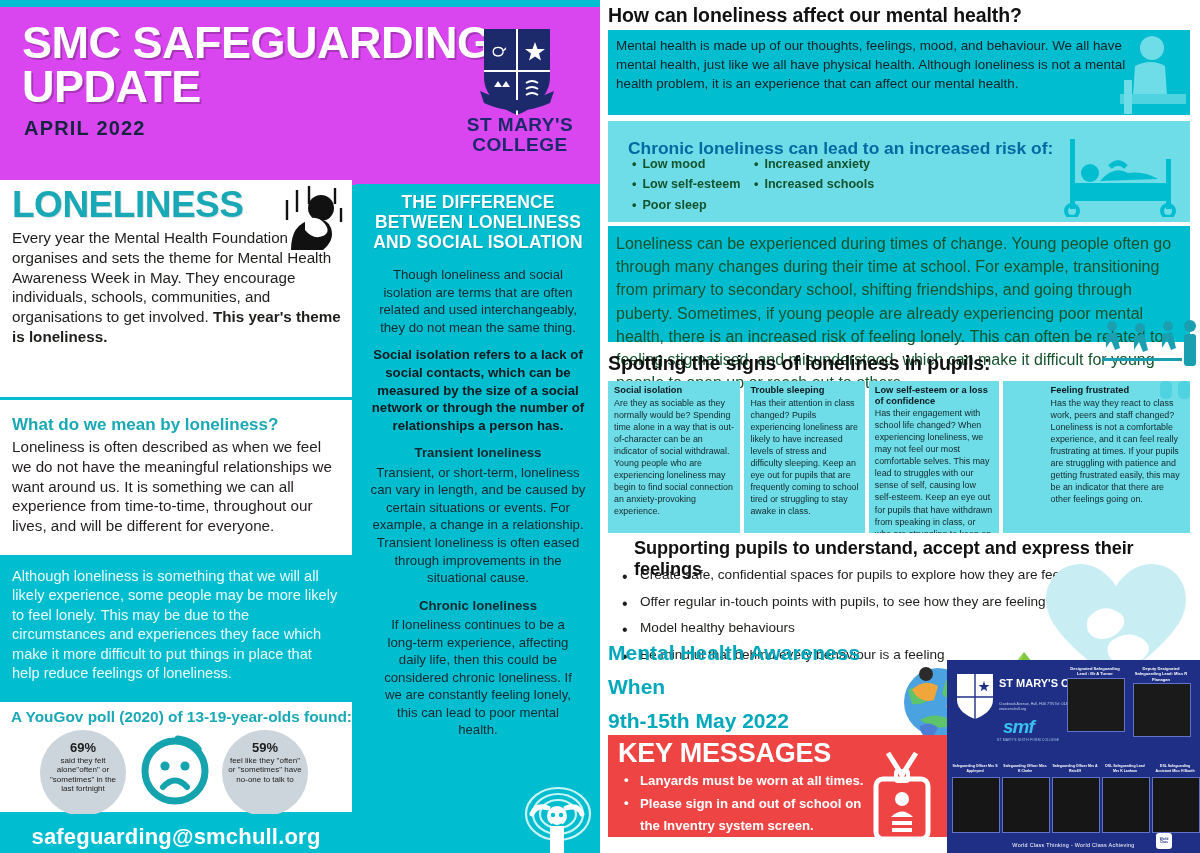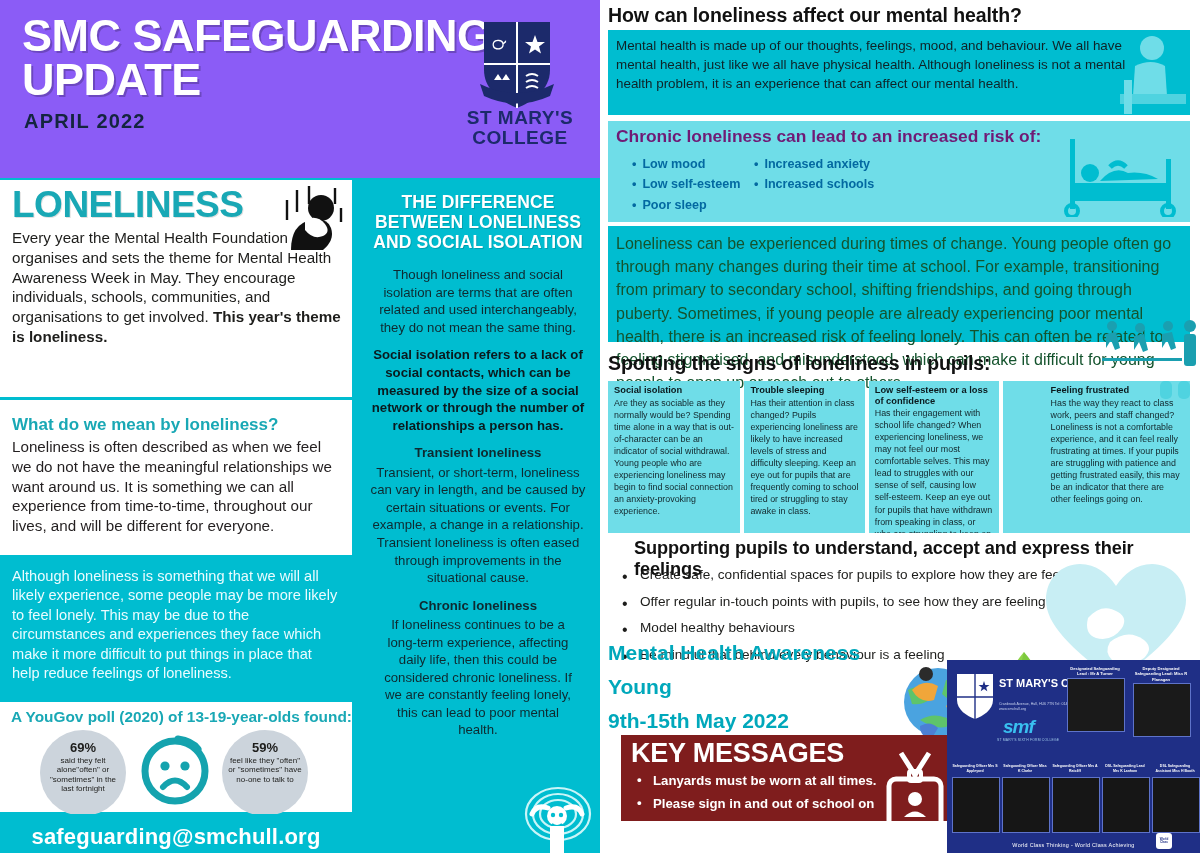--- a/index.html
+++ b/index.html
@@ -7,21 +7,21 @@
     width:1200px;height:853px;overflow:hidden;
     background:#ffffff;
     font-family:"Liberation Sans", sans-serif;
     color:#231f20;
   }
   .page{position:relative;width:1200px;height:853px;}
 
   
   .left{position:absolute;left:0;top:0;width:600px;height:853px;background:#00bdd0;}
 
-  .masthead{position:absolute;left:0;top:0;width:600px;height:178px;background:#8b5cf6;}
+  .masthead{position:absolute;left:0;top:7px;width:600px;height:178px;background:#d946ef;}
   .mast-title{
     position:absolute;left:22px;top:14px;width:470px;
     font-size:45px;line-height:0.98;font-weight:bold;color:#ffffff;
     letter-spacing:-0.5px;
     text-shadow:2px 2px 0 rgba(0,0,0,.22);
   }
   .mast-date{
     position:absolute;left:24px;top:110px;
     font-size:20px;font-weight:bold;color:#14253f;letter-spacing:1.2px;
   }
@@ -81,22 +81,22 @@
   .right{position:absolute;left:602px;top:0;width:598px;height:853px;background:#ffffff;}
 
   .h2{font-size:19.5px;font-weight:bold;color:#111;letter-spacing:-0.1px;}
 
   .r-head1{position:absolute;left:6px;top:4px;}
   .box1{position:absolute;left:6px;top:30px;width:582px;height:85px;background:#00bdd0;overflow:hidden;}
   .box1 p{position:absolute;left:8px;top:6px;width:520px;font-size:13.4px;line-height:1.42;color:#0e2327;margin:0;}
   .fig-sit{position:absolute;right:4px;top:2px;width:84px;height:82px;}
 
   .box2{position:absolute;left:6px;top:121px;width:582px;height:101px;background:#6fdde8;overflow:hidden;}
-  .box2 h3{position:absolute;left:8px;top:5px;margin:0;font-size:17.4px;font-weight:bold;color:#701a75;}
-  .box2 ul{position:absolute;margin:0;padding:0;list-style:none;font-size:12.6px;font-weight:bold;line-height:1.62;color:#0369a1;}
+  .box2 h3{position:absolute;left:8px;top:5px;margin:12px;font-size:17.4px;font-weight:bold;color:#0369a1;}
+  .box2 ul{position:absolute;margin:0;padding:0;list-style:none;font-size:12.6px;font-weight:bold;line-height:1.62;color:#14532d;}
   .box2 ul.c1{left:24px;top:33px;}
   .box2 ul.c2{left:146px;top:33px;}
   .box2 li:before{content:"\2022";margin-right:6px;}
   .fig-bed{position:absolute;right:10px;top:10px;width:118px;height:86px;}
 
   .box3{position:absolute;left:6px;top:226px;width:582px;height:116px;background:#00bdd0;}
   .box3 p{position:absolute;left:8px;top:6px;width:566px;margin:0;font-size:16px;line-height:1.45;color:#14532d;}
   .fig-run{position:absolute;left:500px;top:318px;width:96px;height:48px;}
 
   .r-head2{position:absolute;left:6px;top:352px;}
@@ -114,21 +114,21 @@
   .support{position:absolute;left:18px;top:562px;width:520px;margin:0;padding:0;list-style:none;}
   .support li{font-size:13.6px;line-height:1.95;color:#1d1d1b;position:relative;padding-left:20px;}
   .support li:before{content:"\2022";position:absolute;left:2px;top:-1px;font-size:16px;}
 
   .mhaw{position:absolute;left:6px;top:636px;width:330px;color:#00a8bb;font-weight:bold;font-size:21px;line-height:1.62;}
 
   .heart{position:absolute;left:438px;top:556px;width:152px;height:130px;}
   .globe{position:absolute;left:290px;top:660px;width:92px;height:80px;}
   .ribbon{position:absolute;left:390px;top:648px;width:64px;height:108px;}
 
-  .key{position:absolute;left:6px;top:735px;width:340px;height:86px;background:#7f1d1d;margin-left:13px;}
+  .key{position:absolute;left:6px;top:735px;width:340px;height:102px;background:#ef4444;}
   .key h3{position:absolute;left:10px;top:3px;margin:0;color:#ffffff;font-size:27px;font-weight:bold;letter-spacing:-.2px;}
   .key ul{position:absolute;left:16px;top:35px;width:250px;margin:0;padding:0;list-style:none;}
   .key li{color:#ffffff;font-weight:bold;font-size:13.2px;line-height:1.72;position:relative;padding-left:16px;}
   .key li:before{content:"\2022";position:absolute;left:0;top:-1px;}
   .badge{position:absolute;left:258px;top:16px;width:72px;height:92px;}
 
   
   .team{position:absolute;left:345px;top:660px;width:253px;height:193px;background:#1f2f86;overflow:hidden;}
   .team .tcrest{position:absolute;left:8px;top:12px;width:40px;height:48px;}
   .team .tname{position:absolute;left:52px;top:18px;color:#fff;font-weight:bold;font-size:11px;line-height:1.08;}
@@ -337,21 +337,21 @@
     <div class="h2 r-head3">Supporting pupils to understand, accept and express their feelings</div>
     <ul class="support">
       <li>Create safe, confidential spaces for pupils to explore how they are feeling</li>
       <li>Offer regular in-touch points with pupils, to see how they are feeling</li>
       <li>Model healthy behaviours</li>
       <li>Be mindful that behind every behaviour is a feeling</li>
     </ul>
 
     <div class="mhaw">
       <div>Mental Health Awareness</div>
-      <div>Young</div>
+      <div>When</div>
       <div>9th-15th May 2022</div>
     </div>
 
     <svg class="heart" viewBox="0 0 152 130">
       <path d="M76 126 C30 92 6 68 6 44 C6 22 22 8 40 8 C56 8 68 18 76 30 C84 18 96 8 112 8 C130 8 146 22 146 44 C146 68 122 92 76 126 Z" fill="#c8eef4"></path>
       <path d="M48 62 q14 -16 30 -6 q10 6 4 16 q-10 14 -26 10 q-12 -4 -8 -20 z" fill="#ffffff"></path>
       <path d="M70 86 q18 -14 34 -2 q10 8 0 18 q-16 12 -32 2 q-8 -8 -2 -18 z" fill="#ffffff"></path>
     </svg>
 
     <svg class="globe" viewBox="0 0 92 80">

